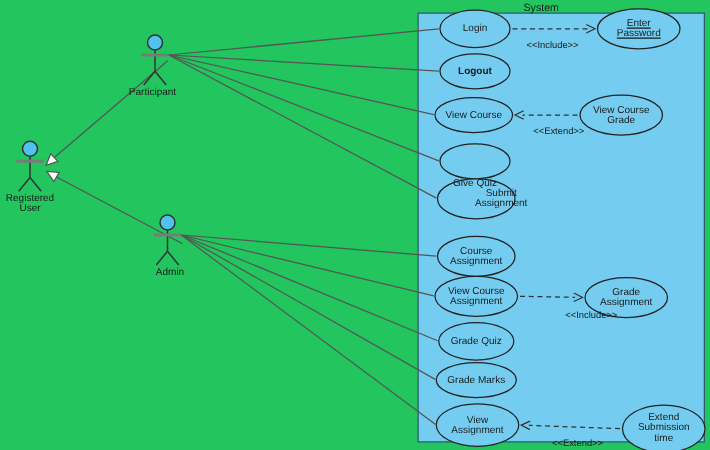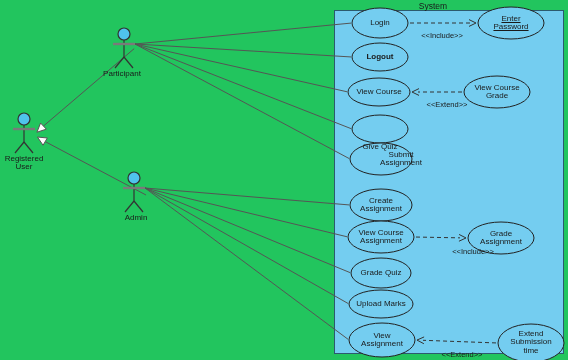--- a/index.html
+++ b/index.html
@@ -126,26 +126,26 @@
   </svg>
 
   <div id="text-layer">
       <div class="system-label" style="left: 413px; top: 2px; width: 40px;">System</div>
       <div class="uc-label" style="left: 342px; top: 19px; width: 76px;">Login</div>
       <div class="uc-label" style="left: 342px; top: 53px; width: 76px; font-weight: bold;">Logout</div>
       <div class="uc-label" style="left: 338px; top: 88px; width: 82px;">View Course</div>
       <div class="uc-label" style="left: 342px; top: 125px; width: 76px; margin-top: 18px;">Give Quiz</div>
       <div class="uc-label" style="left: 360px; top: 150.5px; width: 82px;">Submit
 Assignment</div>
-      <div class="uc-label" style="left: 340px; top: 196.5px; width: 82px;">Create
+      <div class="uc-label" style="left: 340px; top: 196.5px; width: 82px;">Course
 Assignment</div>
       <div class="uc-label" style="left: 338px; top: 228.5px; width: 86px;">View Course
 Assignment</div>
       <div class="uc-label" style="left: 341px; top: 269px; width: 80px;">Grade Quiz</div>
-      <div class="uc-label" style="left: 339px; top: 300px; width: 84px;">Upload Marks</div>
+      <div class="uc-label" style="left: 339px; top: 300px; width: 84px;">Grade Marks</div>
       <div class="uc-label" style="left: 339px; top: 331.5px; width: 86px;">View
 Assignment</div>
       <div class="uc-label" style="left: 468px; top: 14.5px; width: 86px; text-decoration: underline;">Enter
 Password</div>
       <div class="uc-label" style="left: 454px; top: 83.5px; width: 86px;">View Course
 Grade</div>
       <div class="uc-label" style="left: 458px; top: 229.5px; width: 86px;">Grade
 Assignment</div>
       <div class="uc-label" style="left: 488px; top: 330px; width: 86px;">Extend
 Submission

